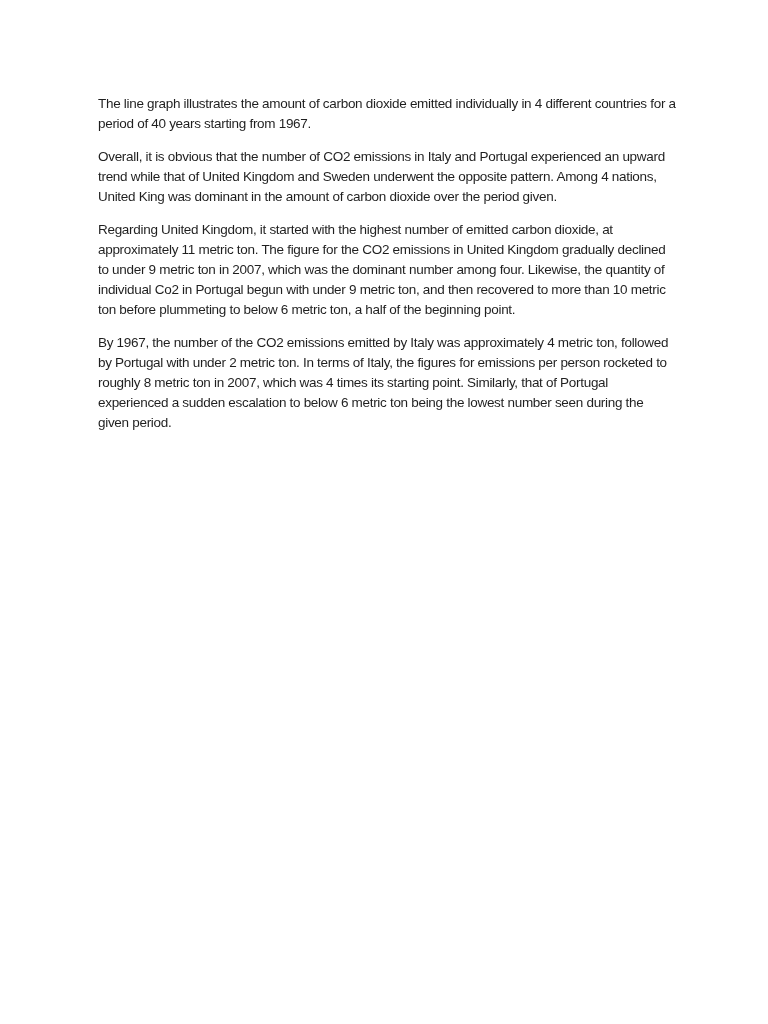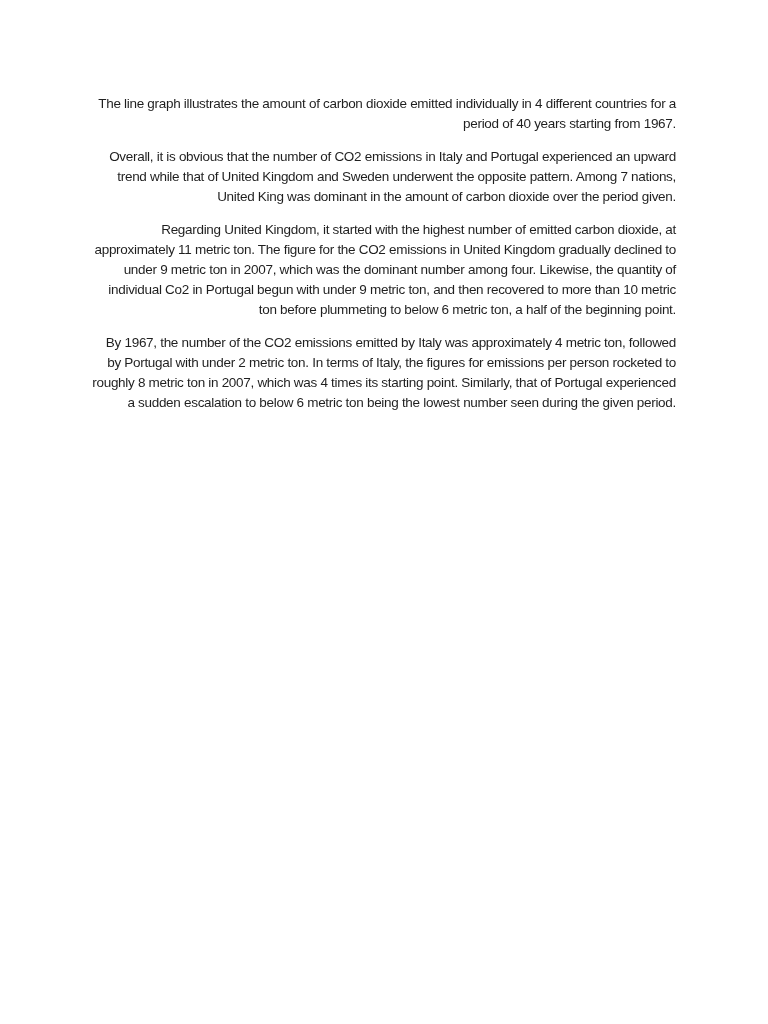--- a/index.html
+++ b/index.html
@@ -16,32 +16,32 @@
       overflow: hidden;
       font-family: "Liberation Sans", "DejaVu Sans", sans-serif;
     }
     .doc-body {
       position: absolute;
       left: 90px;
       top: 94px;
       width: 586px;
     }
     .doc-body p {
-      margin: 0 0 13px 0;
+      margin: 0 0 13px 8px;
       font-size: 13.5px;
       line-height: 20px;
       letter-spacing: -0.3px;
       color: #1f1f1f;
       font-weight: 400;
-      text-align: right;
+      text-align: left;
     }
   </style>
 </head>
 <body>
 
 <div class="doc-page">
   <div class="doc-body">
     <p>The line graph illustrates the amount of carbon dioxide emitted individually in 4 different countries for a period of 40 years starting from 1967.</p>
-    <p>Overall, it is obvious that the number of CO2 emissions in Italy and Portugal experienced an upward trend while that of United Kingdom and Sweden underwent the opposite pattern. Among 7 nations, United King was dominant in the amount of carbon dioxide over the period given.</p>
+    <p>Overall, it is obvious that the number of CO2 emissions in Italy and Portugal experienced an upward trend while that of United Kingdom and Sweden underwent the opposite pattern. Among 4 nations, United King was dominant in the amount of carbon dioxide over the period given.</p>
     <p>Regarding United Kingdom, it started with the highest number of emitted carbon dioxide, at approximately 11 metric ton. The figure for the CO2 emissions in United Kingdom gradually declined to under 9 metric ton in 2007, which was the dominant number among four. Likewise, the quantity of individual Co2 in Portugal begun with under 9 metric ton, and then recovered to more than 10 metric ton before plummeting to below 6 metric ton, a half of the beginning point.</p>
     <p>By 1967, the number of the CO2 emissions emitted by Italy was approximately 4 metric ton, followed by Portugal with under 2 metric ton. In terms of Italy, the figures for emissions per person rocketed to roughly 8 metric ton in 2007, which was 4 times its starting point. Similarly, that of Portugal experienced a sudden escalation to below 6 metric ton being the lowest number seen during the given period.</p>
   </div>
 </div>
 
 </body></html>

